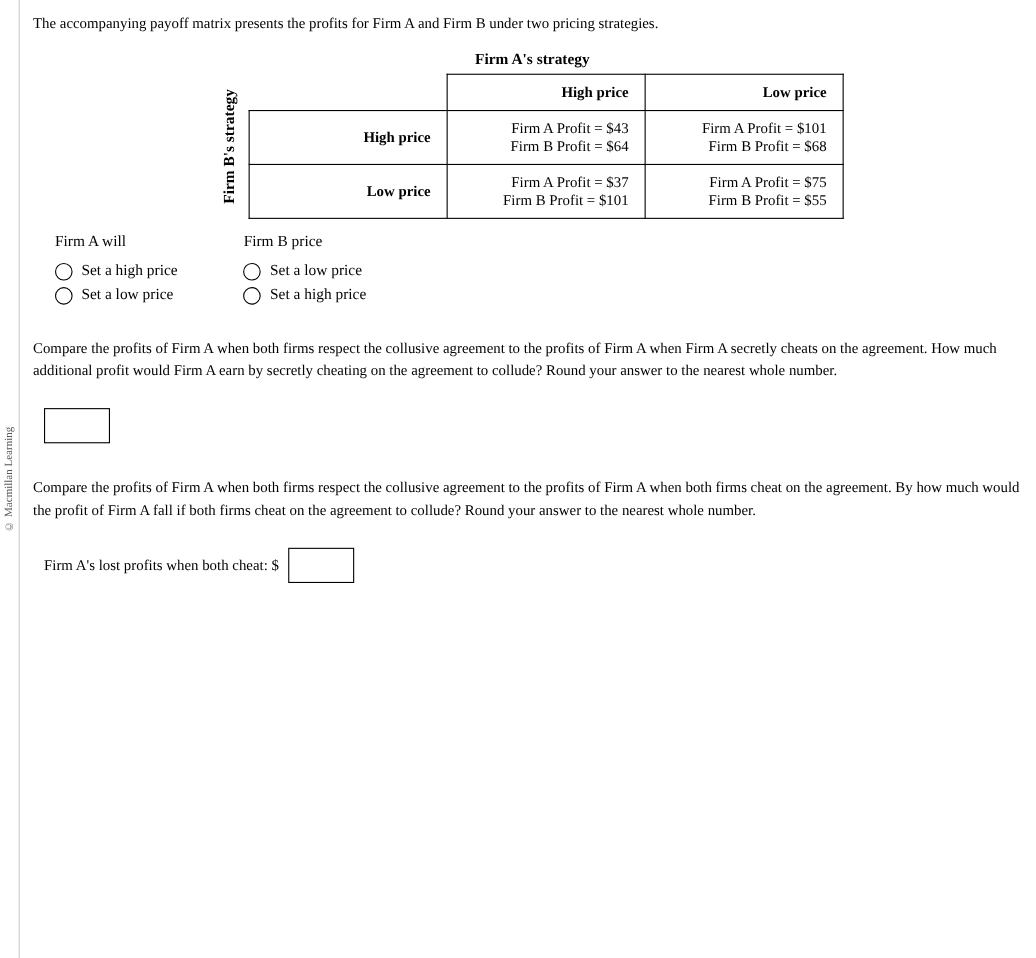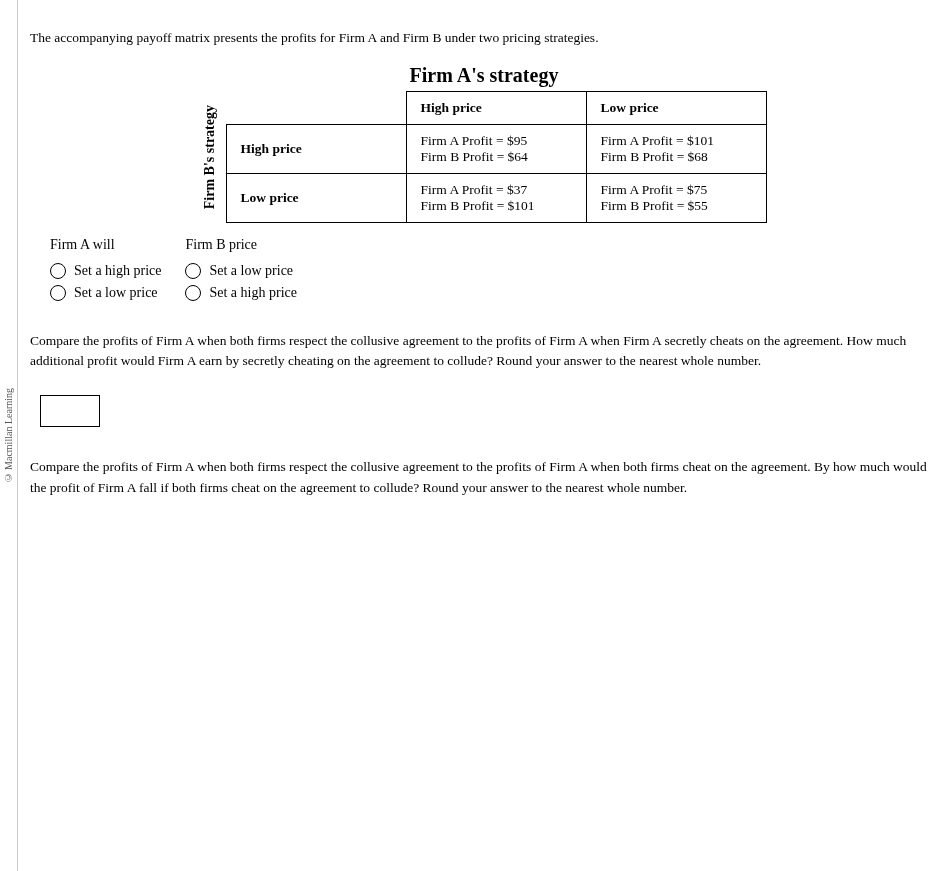--- a/index.html
+++ b/index.html
@@ -28,35 +28,34 @@
     .sidebar-label span {
       writing-mode: vertical-rl;
       transform: rotate(180deg);
       font-size: 10px;
       color: #555;
       white-space: nowrap;
     }
     .main-content {
       margin-left: 20px;
       padding: 12px 4px 20px 10px;
-      margin-top: 17px;
     }
     .intro-text {
       font-size: 13.5px;
       margin-bottom: 16px;
       line-height: 1.4;
     }
     .matrix-section {
       display: flex;
       flex-direction: column;
       align-items: center;
       margin-bottom: 14px;
     }
     .firm-a-strategy-label {
-      font-size: 20px;
+      font-size: 14px;
       font-weight: bold;
       margin-bottom: 4px;
       text-align: right;
     }
     .matrix-wrapper {
       display: flex;
       align-items: center;
     }
     .firm-b-label {
       font-size: 14px;
@@ -66,21 +65,21 @@
       margin-right: 8px;
       text-align: center;
     }
     .matrix-table {
       border-collapse: collapse;
       font-size: 13.5px;
     }
     .matrix-table th, .matrix-table td {
       border: 1px solid #000;
       padding: 8px 14px;
-      text-align: left;
+      text-align: right;
       vertical-align: middle;
       min-width: 180px;
     }
     .matrix-table th {
       font-weight: bold;
       background: #fff;
     }
     .matrix-table .corner-cell {
       border: none;
       background: #fff;
@@ -90,21 +89,21 @@
       min-width: 100px;
       border: 1px solid #000;
     }
     .suppose-text {
       font-size: 13.5px;
       margin-bottom: 20px;
       line-height: 1.4;
     }
     .strategies-section {
       display: flex;
-      gap: 24px;
+      gap: 60px;
       margin-bottom: 30px;
       margin-left: 20px;
     }
     .firm-strategy-group {
       display: flex;
       flex-direction: column;
       gap: 6px;
     }
     .firm-strategy-title {
       font-size: 14px;
@@ -180,21 +179,21 @@
           <tr>
             <th class="corner-cell"></th>
             <th>High price</th>
             <th>Low price</th>
           </tr>
         </thead>
         <tbody>
           <tr>
             <td class="row-header">High price</td>
             <td>
-              <div>Firm A Profit = $95</div>
+              <div>Firm A Profit = $43</div>
               <div>Firm B Profit = $64</div>
             </td>
             <td>
               <div>Firm A Profit = $101</div>
               <div>Firm B Profit = $68</div>
             </td>
           </tr>
           <tr>
             <td class="row-header">Low price</td>
             <td>
@@ -238,13 +237,17 @@
   </div>
 
   <p class="compare-text">Compare the profits of Firm A when both firms respect the collusive agreement to the profits of Firm A when Firm A secretly cheats on the agreement. How much additional profit would Firm A earn by secretly cheating on the agreement to collude? Round your answer to the nearest whole number.</p>
 
   <div class="input-row">
     <input class="answer-box" type="text" style="">
   </div>
 
   <p class="compare-text2">Compare the profits of Firm A when both firms respect the collusive agreement to the profits of Firm A when both firms cheat on the agreement. By how much would the profit of Firm A fall if both firms cheat on the agreement to collude? Round your answer to the nearest whole number.</p>
 
+  <div class="input-row2">
+    <span>Firm A's lost profits when both cheat: $</span>
+    <input class="answer-box" type="text" style="">
+  </div>
 </div>
 
 </body></html>

